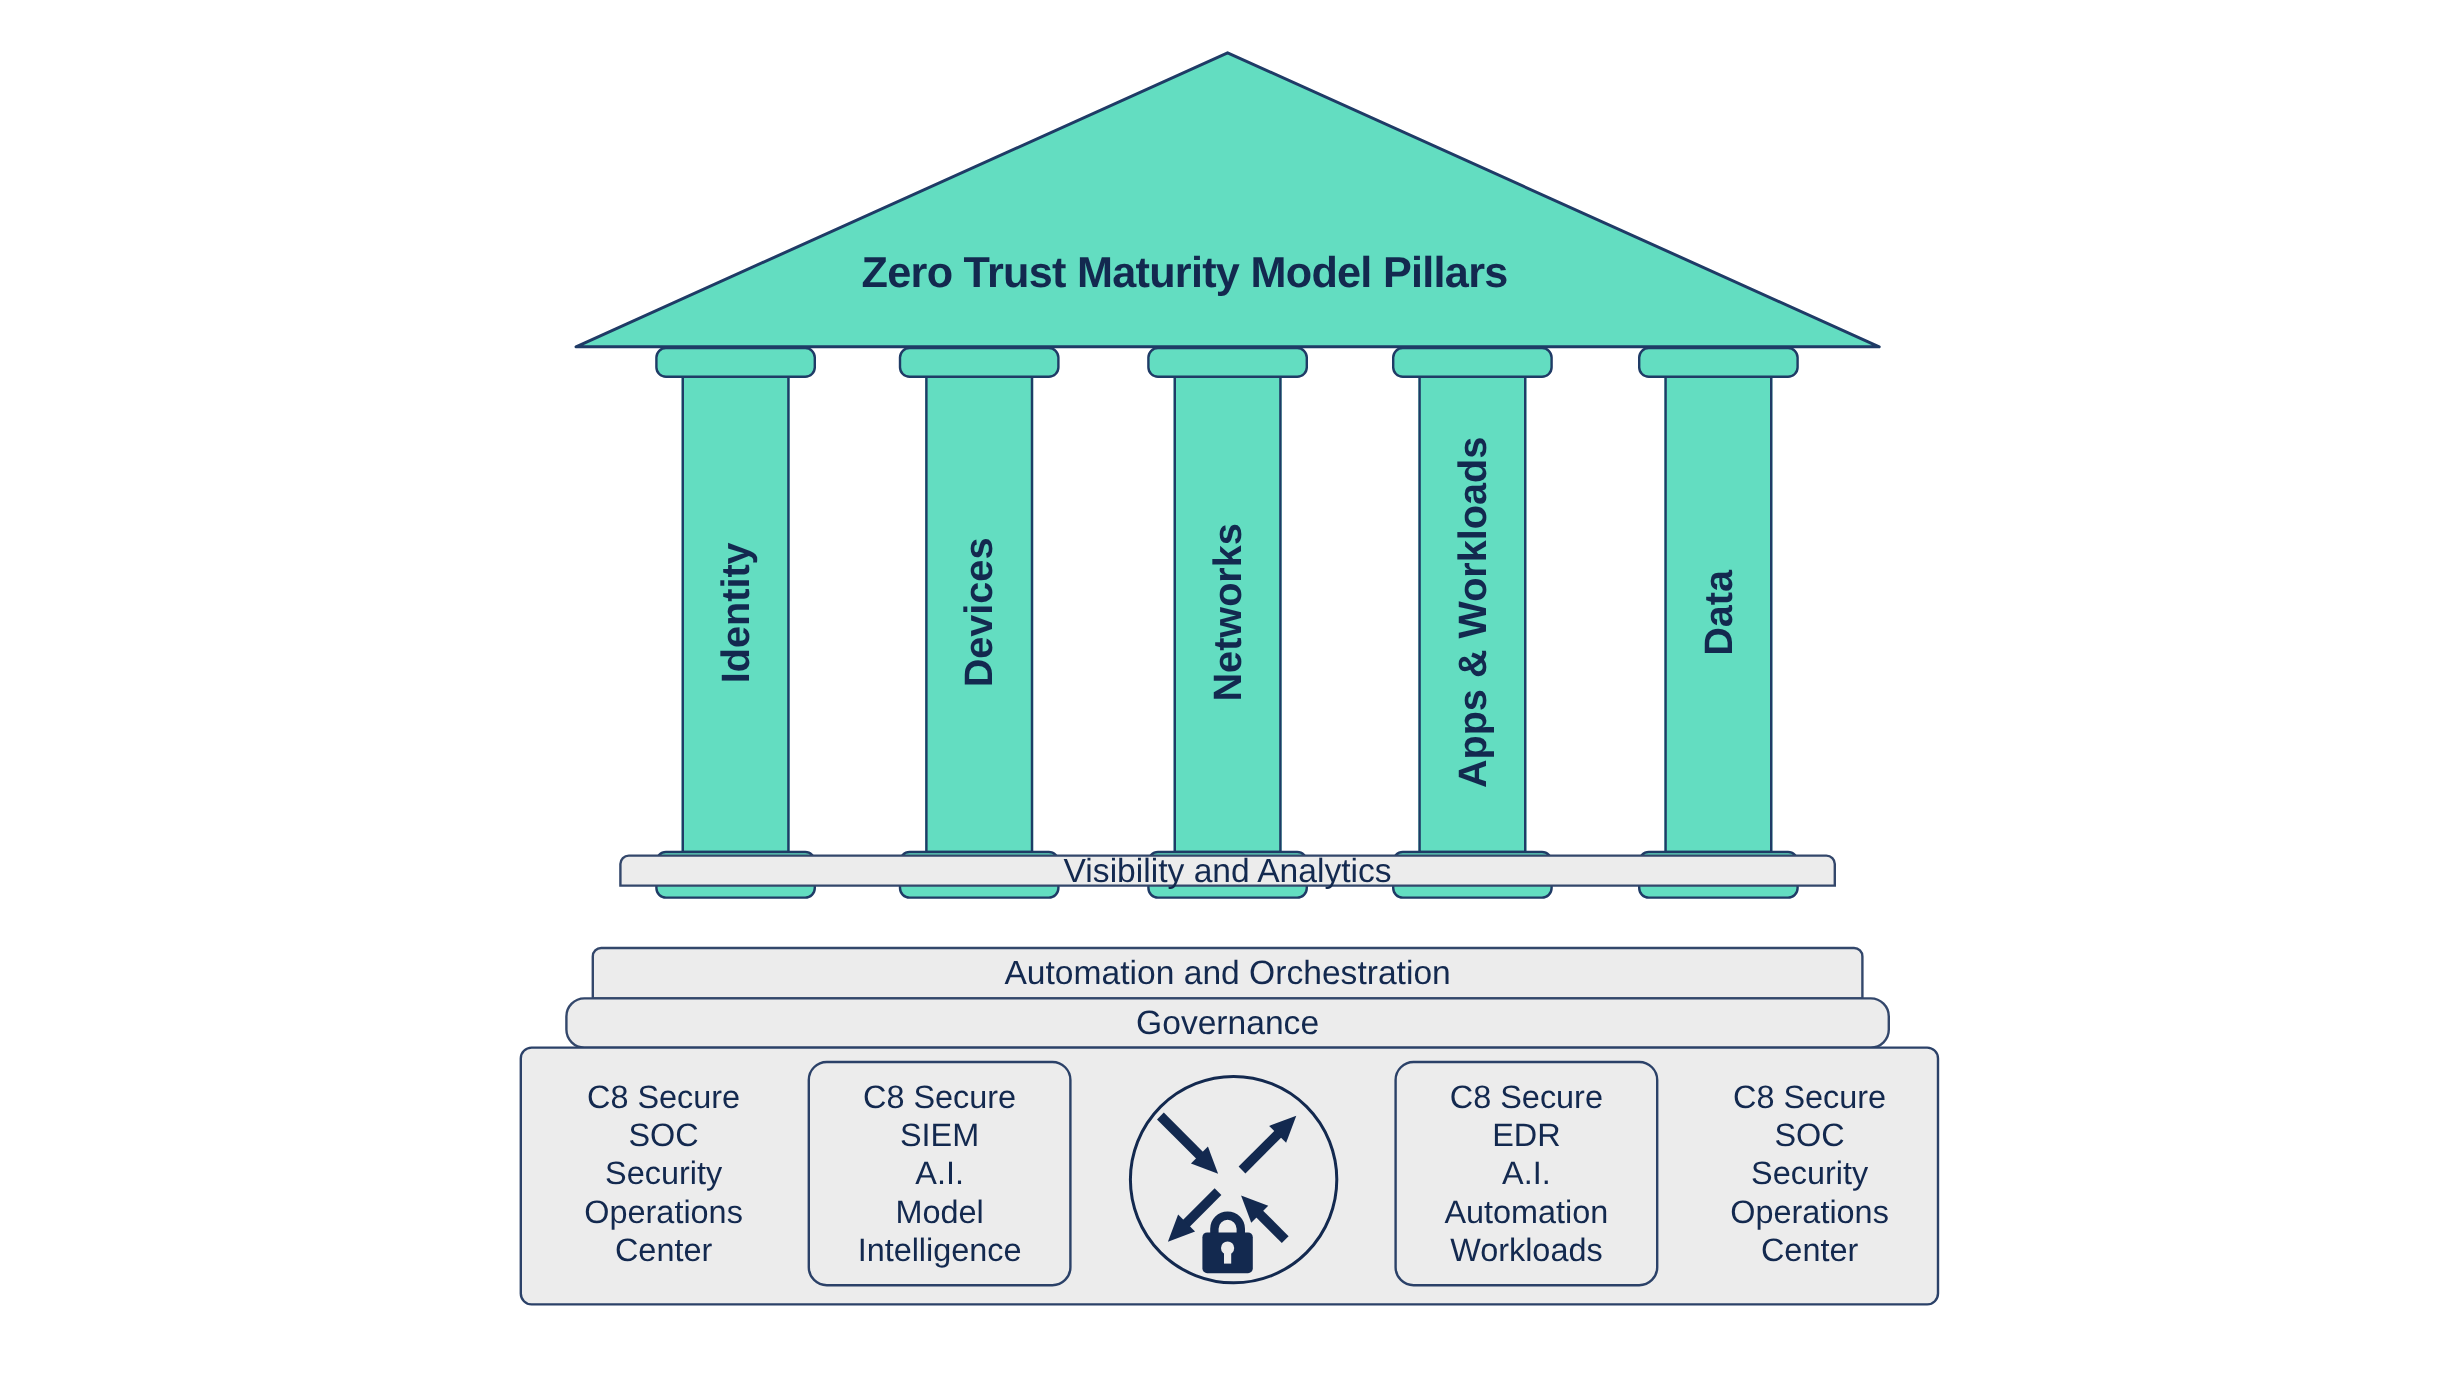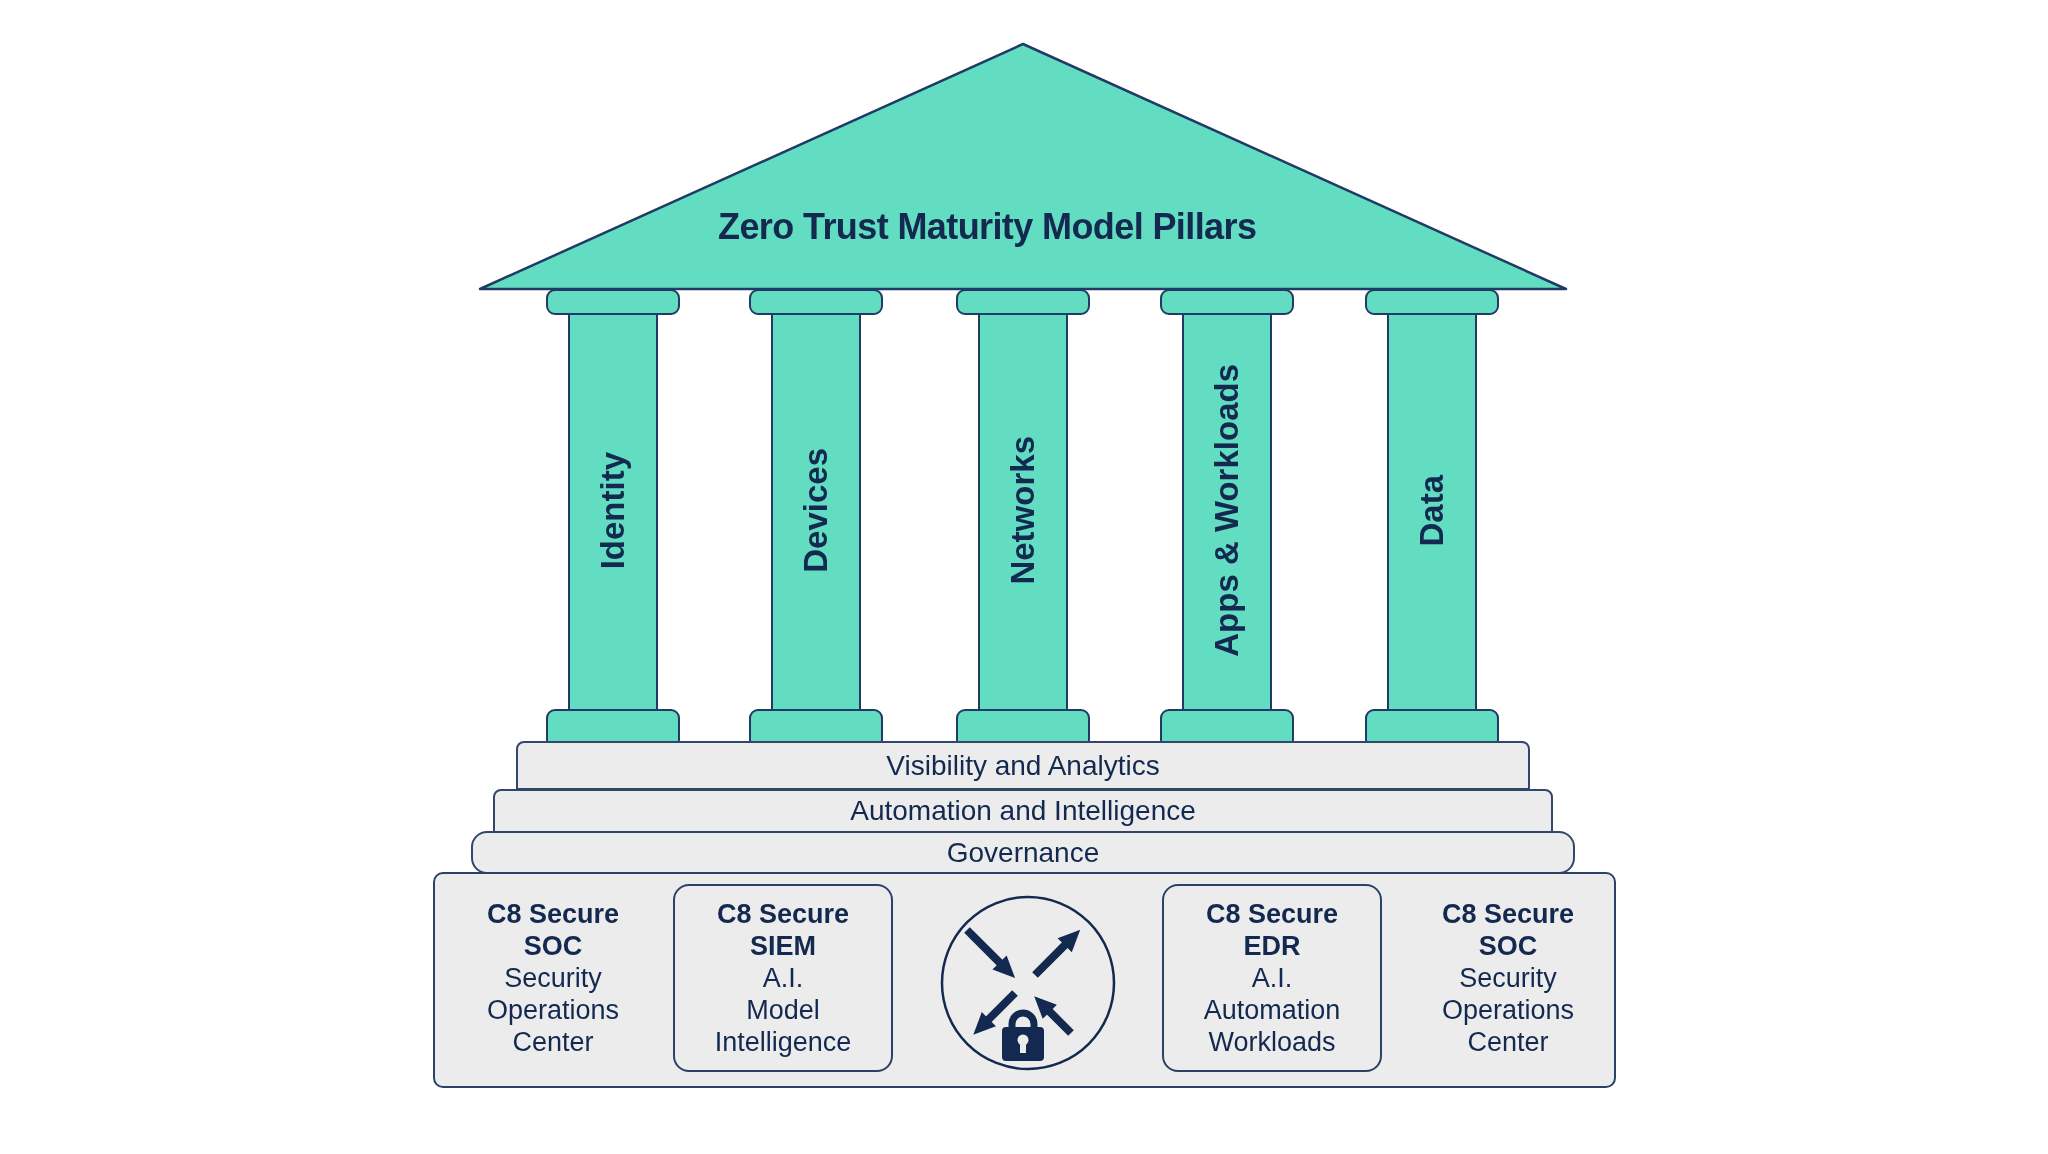--- a/index.html
+++ b/index.html
@@ -42,21 +42,21 @@
   
   #foundation{
     left:433px;top:872px;width:1183px;height:216px;background:#ECECEC;
     border:2px solid #2B4168;border-radius:10px;box-sizing:border-box;
   }
   .f-block{
     top:884px;height:188px;width:220px;box-sizing:border-box;
     display:flex;flex-direction:column;align-items:center;justify-content:center;
     text-align:center;font-size:27px;line-height:32px;color:#13294F;
   }
-  .f-block .b{font-weight:bold;}
+  .f-block .b{font-weight:normal;}
   .f-boxed{border:2px solid #2B4168;border-radius:16px;background:#ECECEC;}
   #ft-icon{left:938px;top:893px;width:180px;height:180px;}
 </style>
 </head>
 <body>
 
 <div id="stage">
 
   <svg id="roof-svg" class="abs" viewBox="0 0 1106 262" xmlns="http://www.w3.org/2000/svg">
     <polygon points="553,12 1096,257 10,257" fill="#63DDC1" stroke="#1F3B66" stroke-width="2.5" stroke-linejoin="round"></polygon>
@@ -84,25 +84,25 @@
   <div class="abs capital" style="left:956px;"></div>
   <div class="abs capital" style="left:1160px;"></div>
   <div class="abs capital" style="left:1365px;"></div>
 
   <div class="abs plinth" style="left:546px;"></div>
   <div class="abs plinth" style="left:749px;"></div>
   <div class="abs plinth" style="left:956px;"></div>
   <div class="abs plinth" style="left:1160px;"></div>
   <div class="abs plinth" style="left:1365px;"></div>
 
-  <div class="abs step" style="left:516px;top:712px;width:1014px;height:49px;margin-top:29px;">
+  <div class="abs step" style="left:516px;top:712px;width:1014px;height:27px;">
     <span>Visibility and Analytics</span>
   </div>
   <div class="abs step" style="left:493px;top:789px;width:1060px;height:44px;">
-    <span>Automation and Intelligence</span>
+    <span>Automation and Orchestration</span>
   </div>
   <div class="abs step" style="left:471px;top:831px;width:1104px;height:43px;border-radius:16px;">
     <span>Governance</span>
   </div>
 
   <div id="foundation" class="abs"></div>
 
   <div class="abs f-block" style="left:443px;">
     <div class="b">C8 Secure</div>
     <div class="b">SOC</div>

